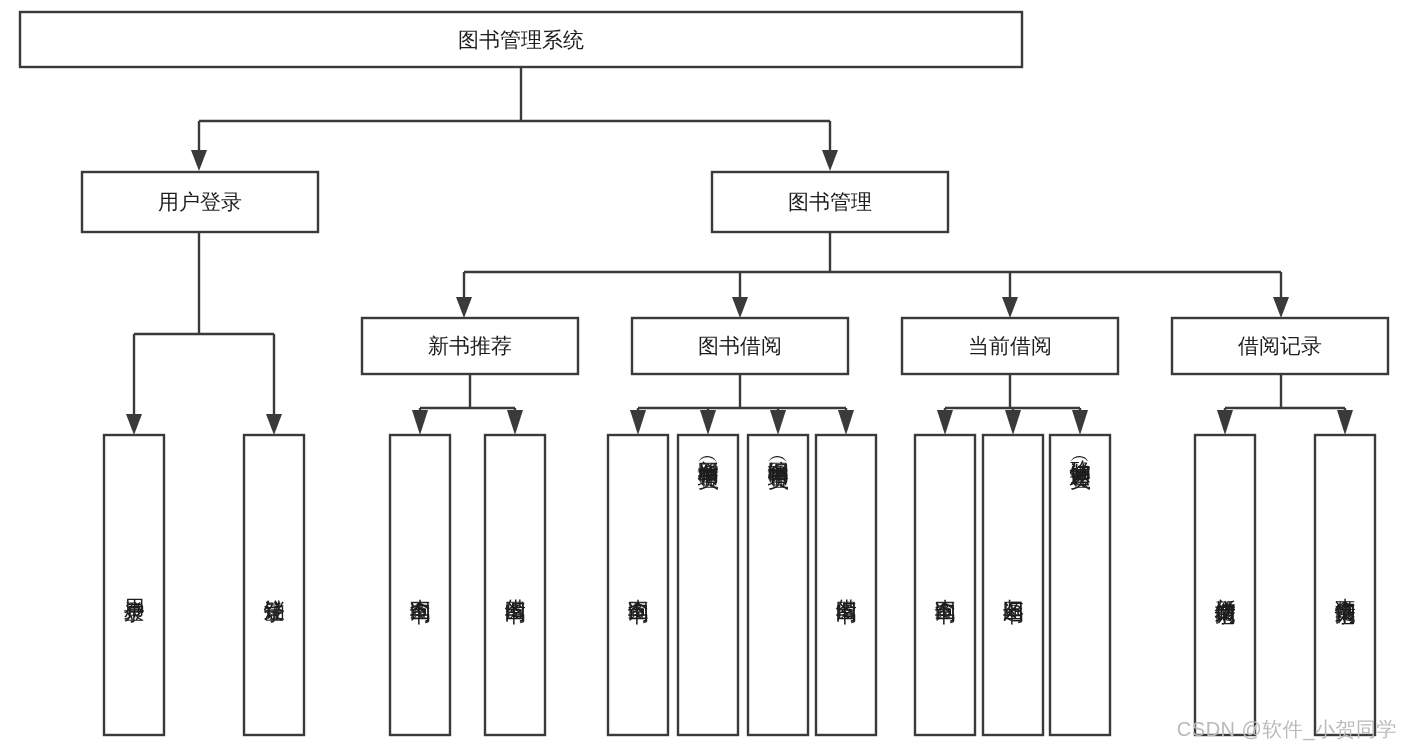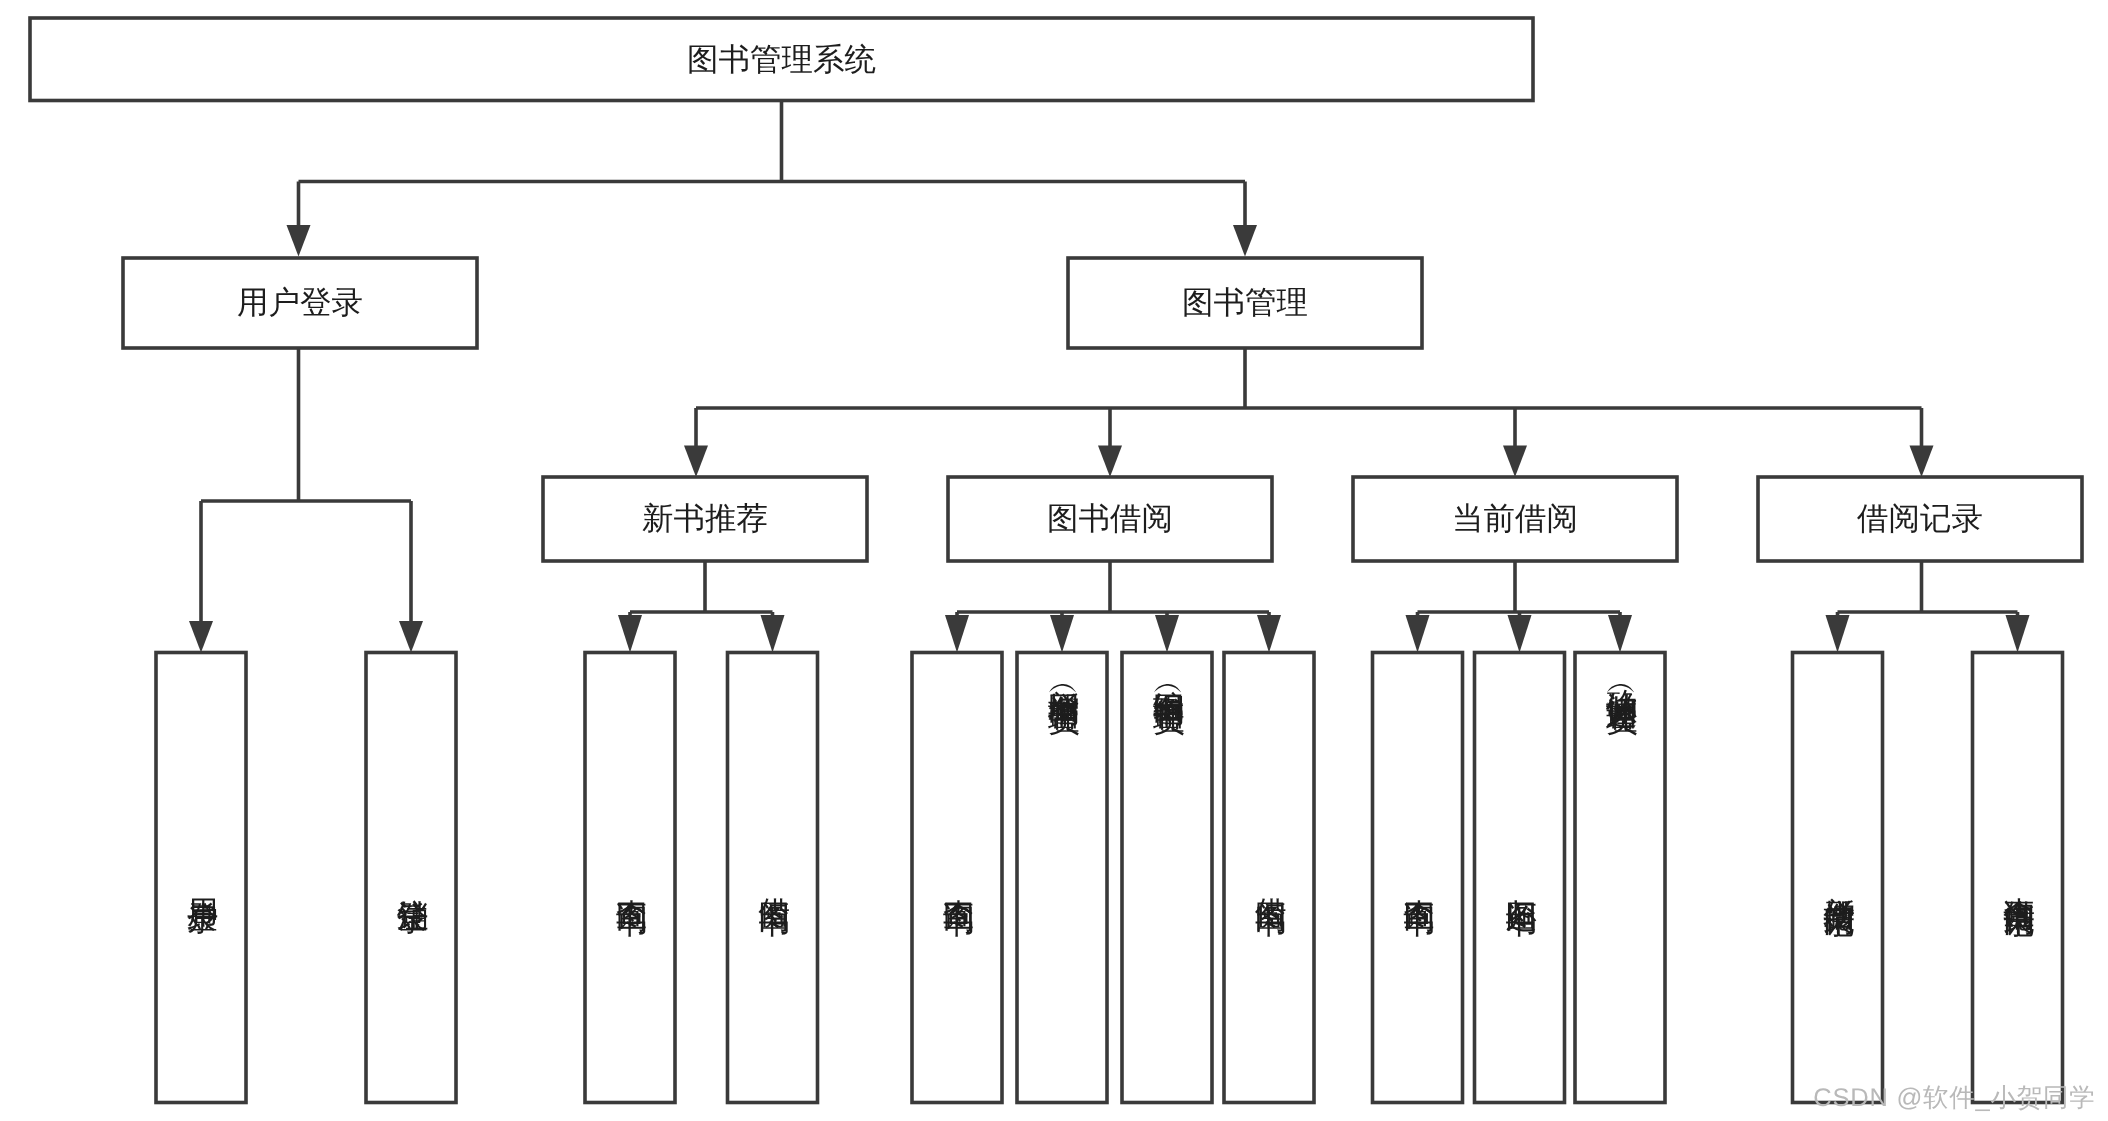--- a/index.html
+++ b/index.html
@@ -45,21 +45,21 @@
     stroke-width:2.4;
     fill:none;
     stroke-linecap:butt;
   }
   .arrowhead{fill:#3a3a3a;}
   .watermark{
     position:absolute;
     right:8px;
     bottom:4px;
     font-family:"Liberation Sans","DejaVu Sans",sans-serif;
-    font-size:17px;
+    font-size:20px;
     color:#b9b9b9;
     white-space:nowrap;
     letter-spacing:0.5px;
   }
 </style>
 </head>
 <body>
 
 <div id="diagram-root">
 

